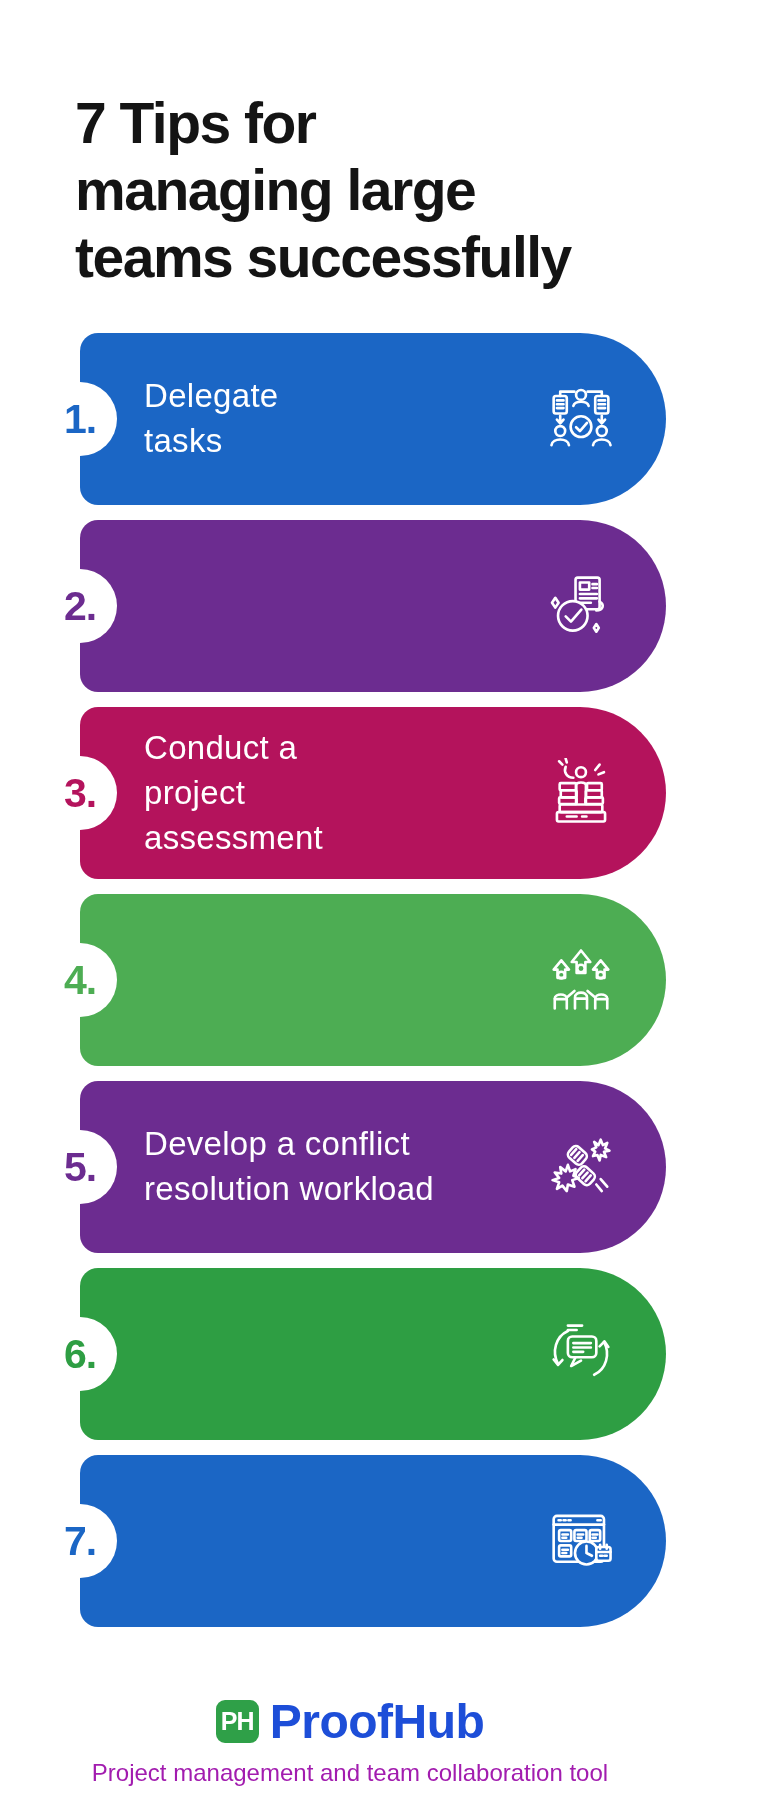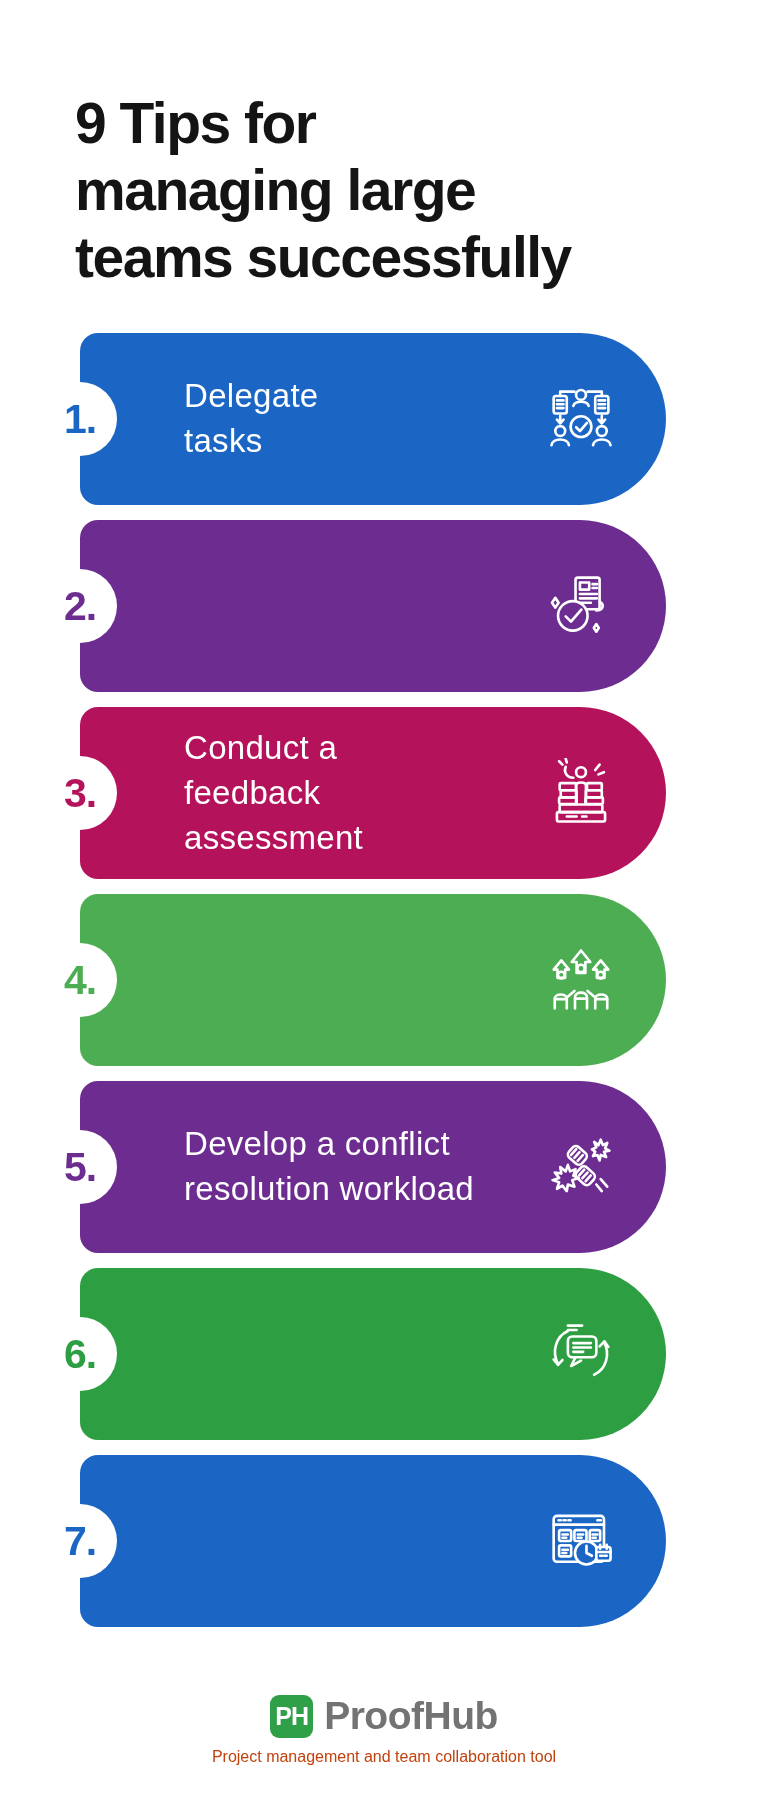--- a/index.html
+++ b/index.html
@@ -19,46 +19,46 @@
   }
   .badge{
     position:absolute;left:-37px;top:50%;transform:translateY(-50%);
     width:74px;height:74px;border-radius:50%;background:#ffffff;
     display:flex;align-items:center;justify-content:center;
   }
   .badge span{font-size:41px;font-weight:bold;color:var(--c);letter-spacing:-1px;}
   .tip .label{
     position:absolute;left:64px;top:50%;transform:translateY(-50%);
     color:#ffffff;font-size:33px;line-height:1.36;font-weight:500;
-    letter-spacing:.3px;white-space:pre-line;margin-left:40px;
+    letter-spacing:.3px;white-space:pre-line;
   }
   .tip .icon{
     position:absolute;right:50px;top:50%;transform:translateY(-50%);
     width:70px;height:70px;color:var(--c);
   }
   .tip .icon svg{width:100%;height:100%;display:block;}
   .icon svg *{stroke:#ffffff;stroke-width:2.4;fill:none;stroke-linecap:round;stroke-linejoin:round;}
   .icon svg .fillc{fill:currentColor;}
 
-  .footer{position:absolute;left:0;top:1694px;width:700px;text-align:center;margin-left:34px;}
+  .footer{position:absolute;left:0;top:1694px;width:700px;text-align:center;}
   .brand-row{display:flex;align-items:center;justify-content:center;gap:11px;}
   .ph-logo{
     width:43px;height:43px;border-radius:9px;background:#2FA048;
     color:#ffffff;font-weight:bold;font-size:25px;
     display:flex;align-items:center;justify-content:center;letter-spacing:-1px;
   }
-  .brand{font-size:39px;font-weight:800;color:#737373;letter-spacing:-.5px;}
-  .tagline{margin-top:10px;font-size:16px;color:#c2410c;}
+  .brand{font-size:48px;font-weight:800;color:#1d4ed8;letter-spacing:-.5px;}
+  .tagline{margin-top:10px;font-size:24px;color:#a21caf;}
 </style>
 </head>
 <body>
 
 <div class="page">
 
-  <h1 class="title">9 Tips for
+  <h1 class="title">7 Tips for
 managing large
 teams successfully</h1>
 
   <div class="tip" style="top: 333px; --c: #1B66C5;">
     <div class="badge">
         <span>1.</span>
       </div>
     <div class="label">Delegate
 tasks</div>
     <div class="icon">
@@ -98,21 +98,21 @@
         <path d="M46 48.5 l2.3 3.5 -2.3 3.5 -2.3-3.5 z"></path>
       </svg>
     </div>
   </div>
 
   <div class="tip" style="top: 707px; --c: #B4135C;">
     <div class="badge">
         <span>3.</span>
       </div>
     <div class="label">Conduct a
-feedback
+project
 assessment</div>
     <div class="icon">
       <svg viewBox="0 0 64 64">
         <circle cx="32" cy="13" r="4.5"></circle>
         <path d="M27.5 42 V25 c0-3.5 9-3.5 9 0 V42"></path>
         <path d="M25 18 c-6 0-9-5-7-10"></path>
         <path d="M15 6 l-3-3 M19 4 l-1-3.5"></path>
         <path d="M45 11 l4-5 M48 15 l5-2"></path>
         <rect x="12" y="36" width="16" height="6" rx="1"></rect>
         <rect x="13.5" y="29.5" width="14.5" height="6.5" rx="1"></rect>

